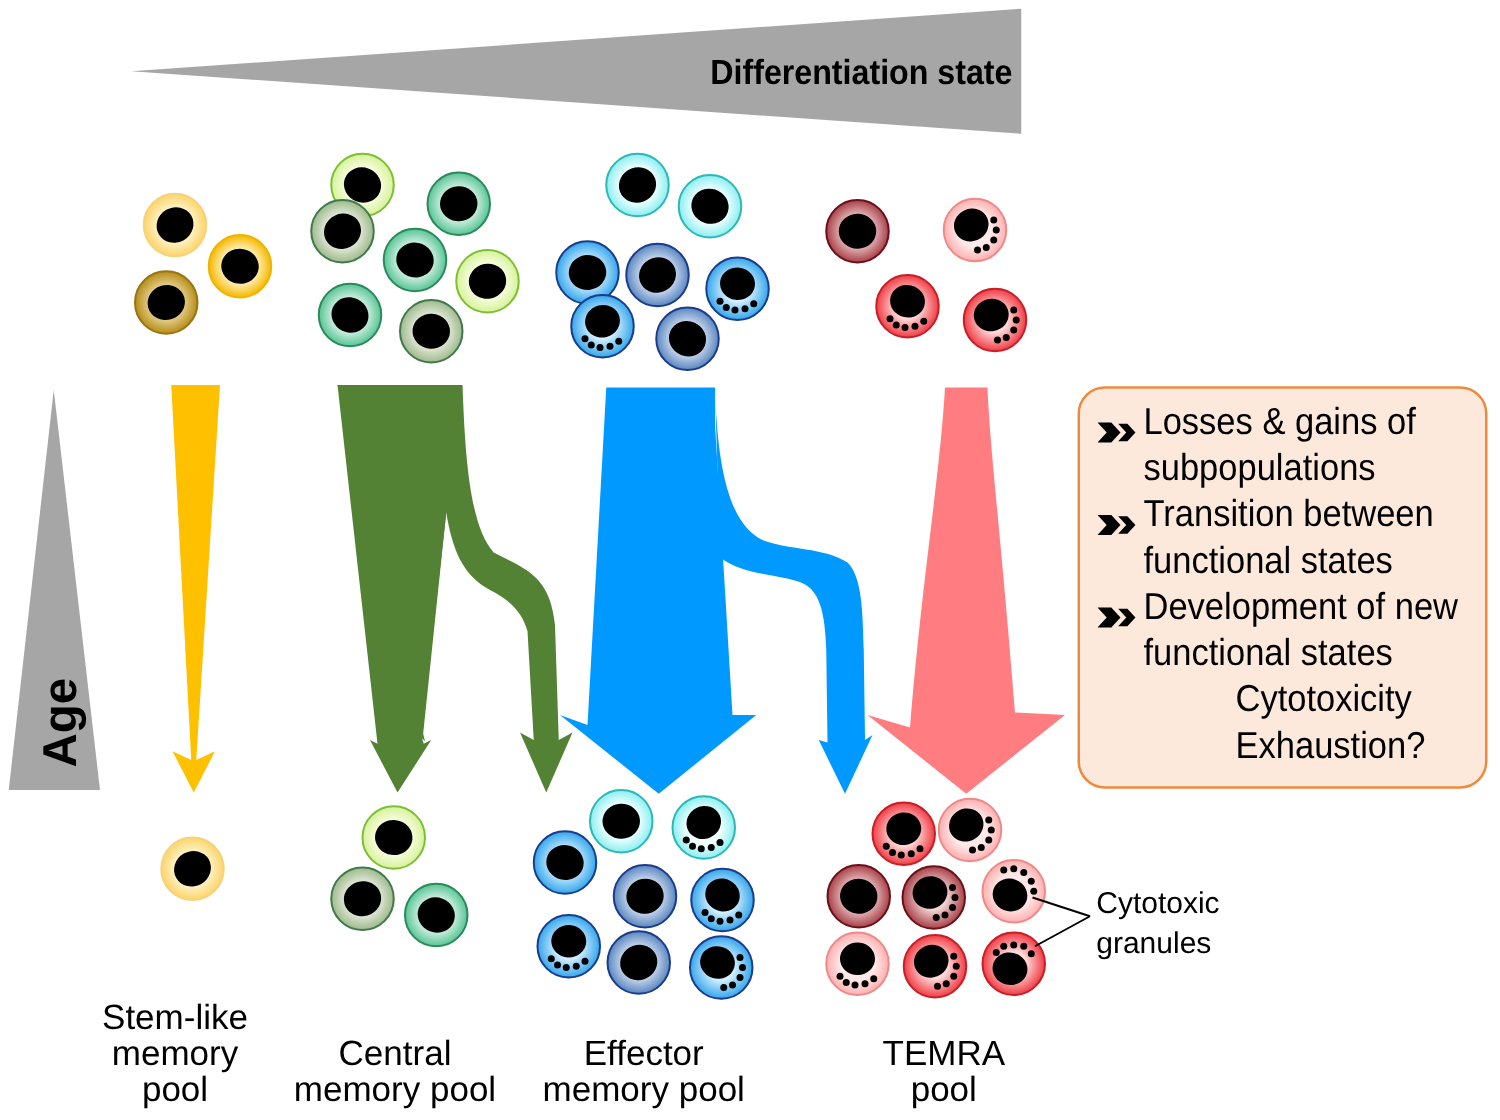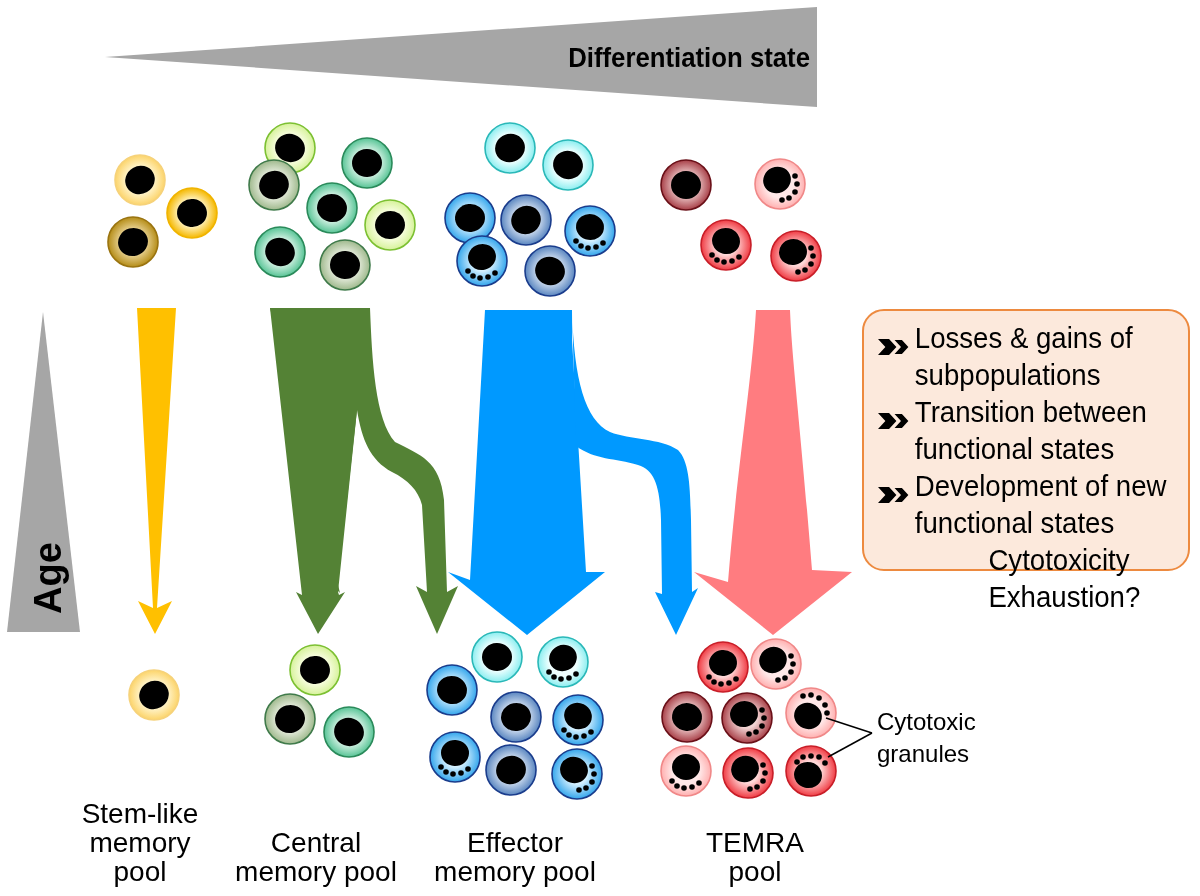--- a/index.html
+++ b/index.html
@@ -1,21 +1,21 @@
 <!DOCTYPE html>
 <html><head>
 <meta charset="utf-8">
 <style>
   html, body { margin: 0; padding: 0; background: #ffffff; }
   body { width: 1200px; height: 896px; position: relative; overflow: hidden; font-family: "Liberation Sans", sans-serif; }
   #diagram { position: absolute; left: 0; top: 0; }
   .label-bold { font-family: "Liberation Sans", sans-serif; font-weight: bold; fill: #000; }
   .label { font-family: "Liberation Sans", sans-serif; fill: #000; }
   .info-box {
-    position: absolute; left: 862px; top: 309px; width: 328px; height: 262px;
+    position: absolute; left: 862px; top: 309px; width: 328px; height: 322px;
     box-sizing: border-box; border: 2px solid #ed8a3f; border-radius: 22px;
     background: #fce9dc; padding: 8px 10px 0 14px;
   }
   .info-item { display: flex; align-items: flex-start; font-size: 30px; line-height: 37px; color: #000; transform: scaleX(0.92); transform-origin: left; white-space: nowrap; }
   .bullet { width: 40px; flex: 0 0 40px; padding-top: 9px; }
   .info-text { display: block; }
   .info-sub { font-size: 30px; line-height: 37px; color: #000; padding-left: 120px; transform: scaleX(0.92); transform-origin: left; white-space: nowrap; }
 </style>
 </head>
 <body>

